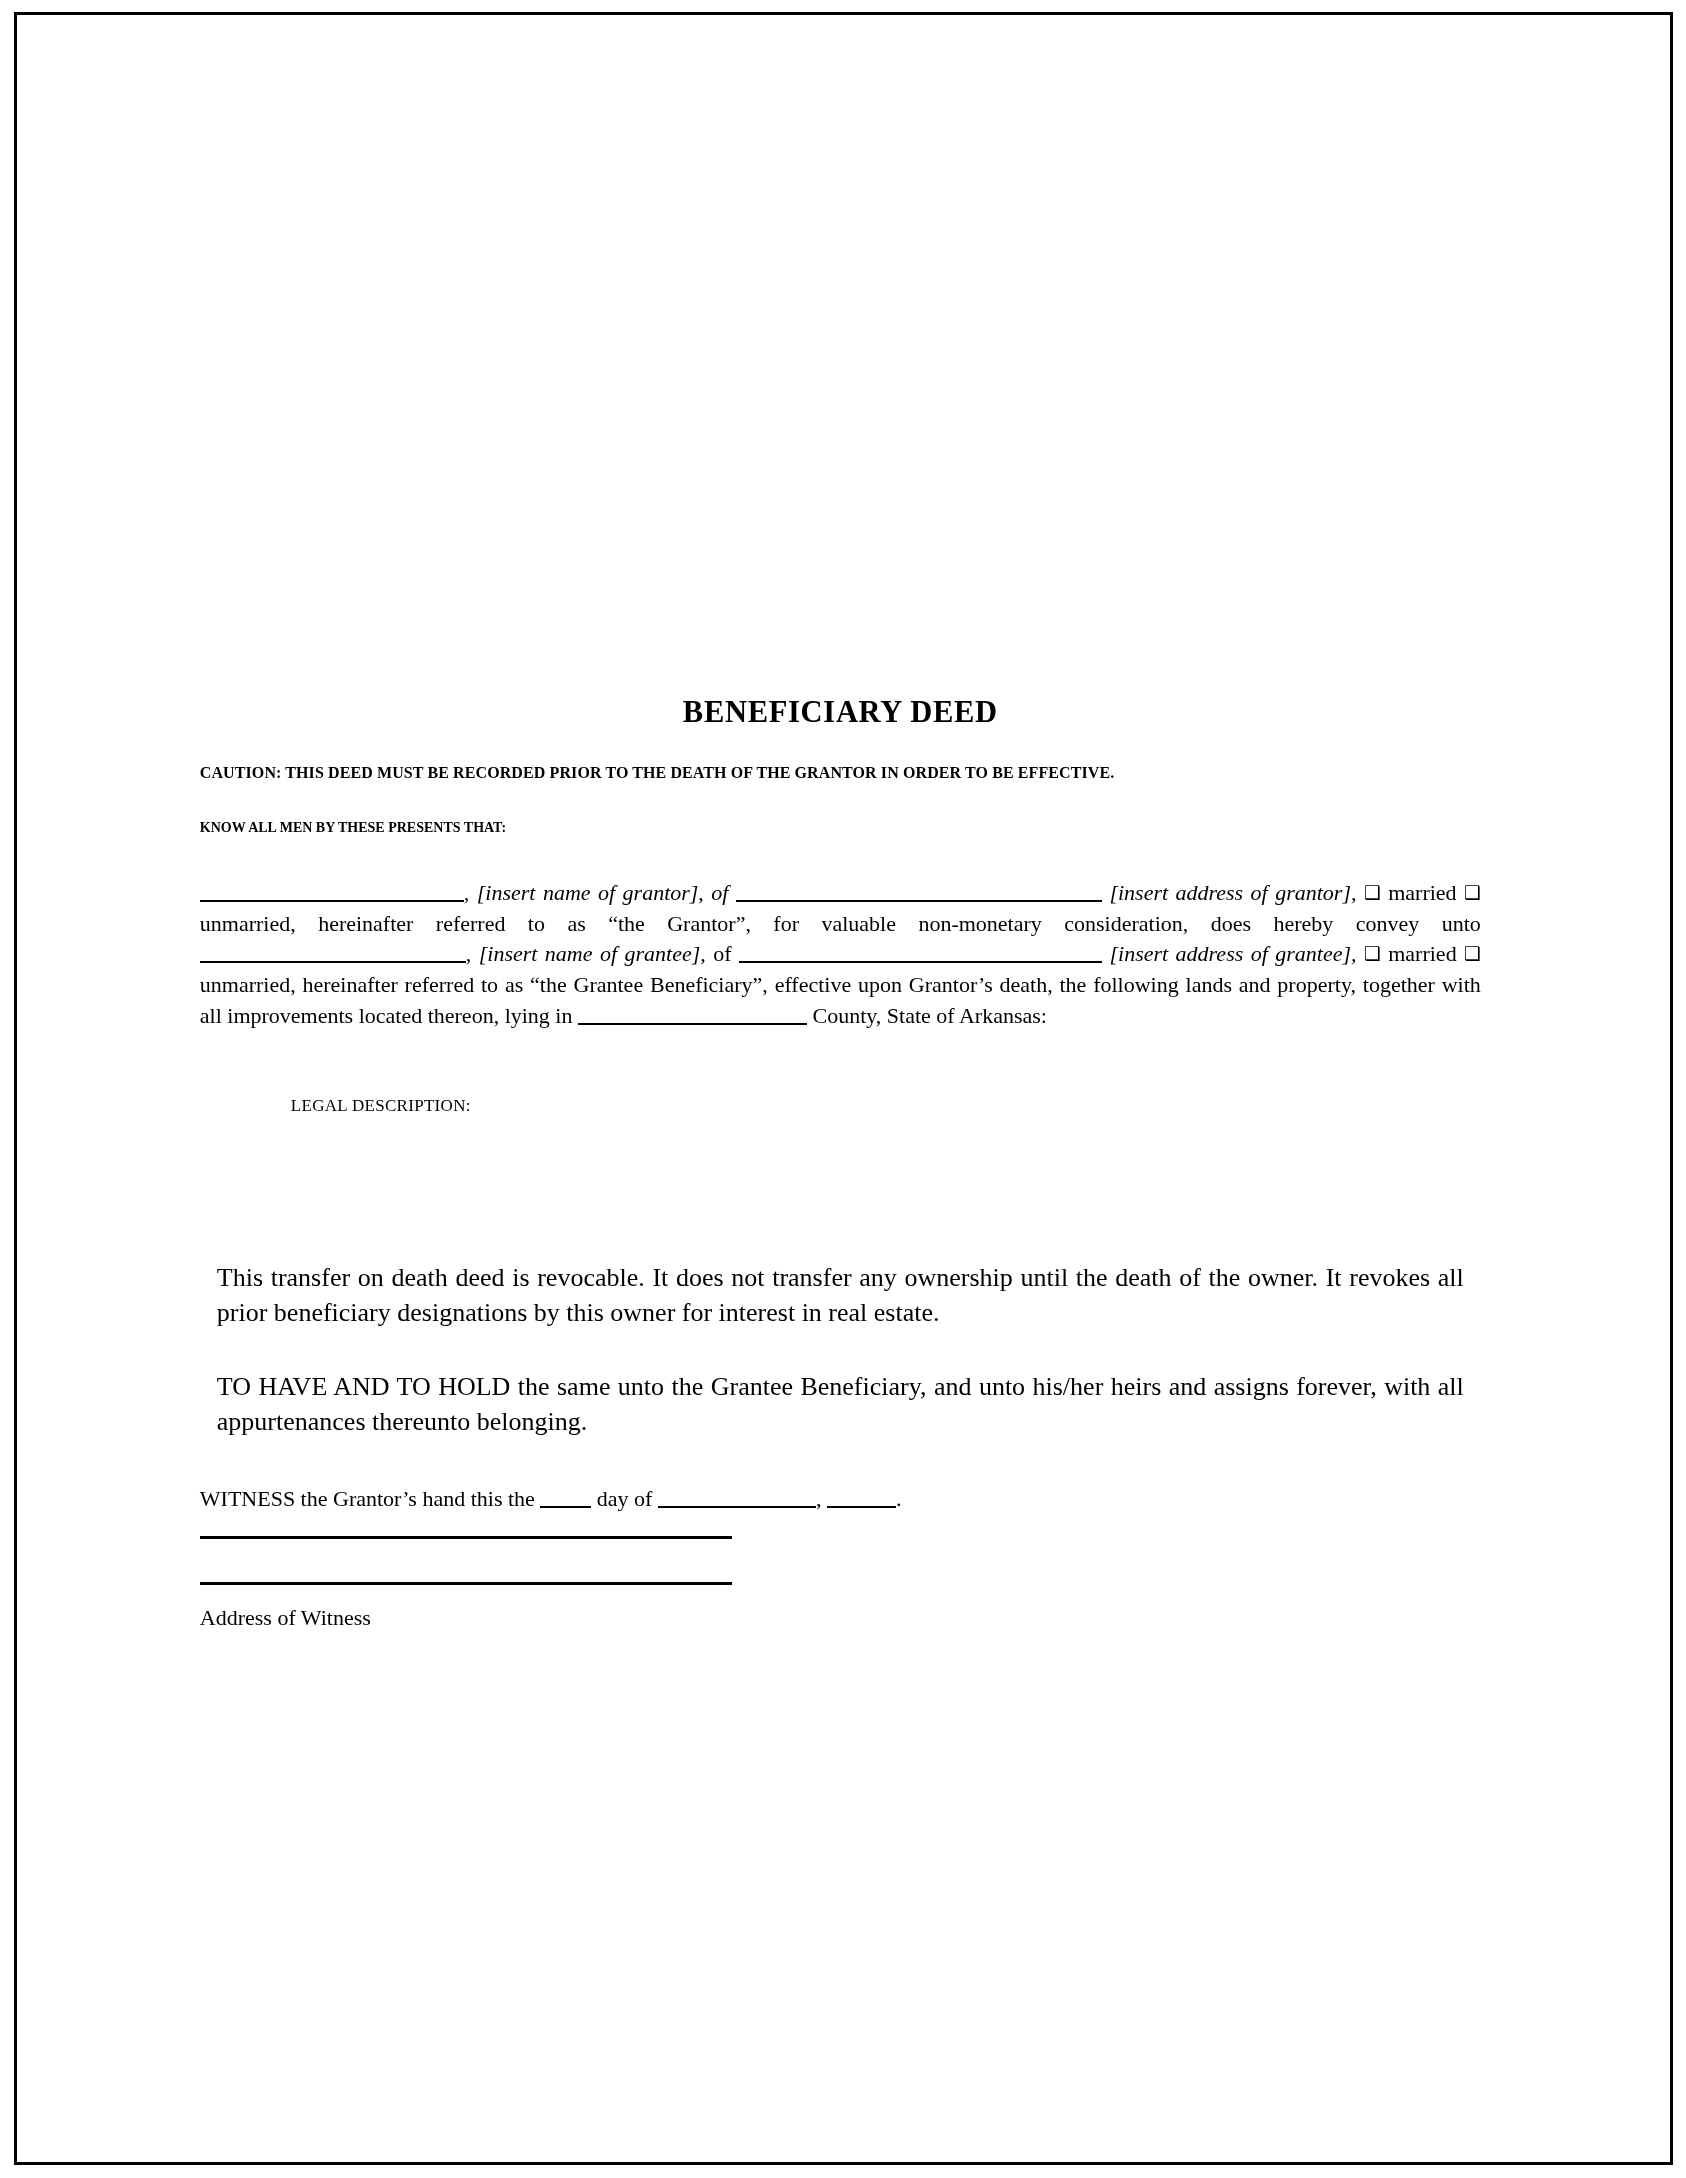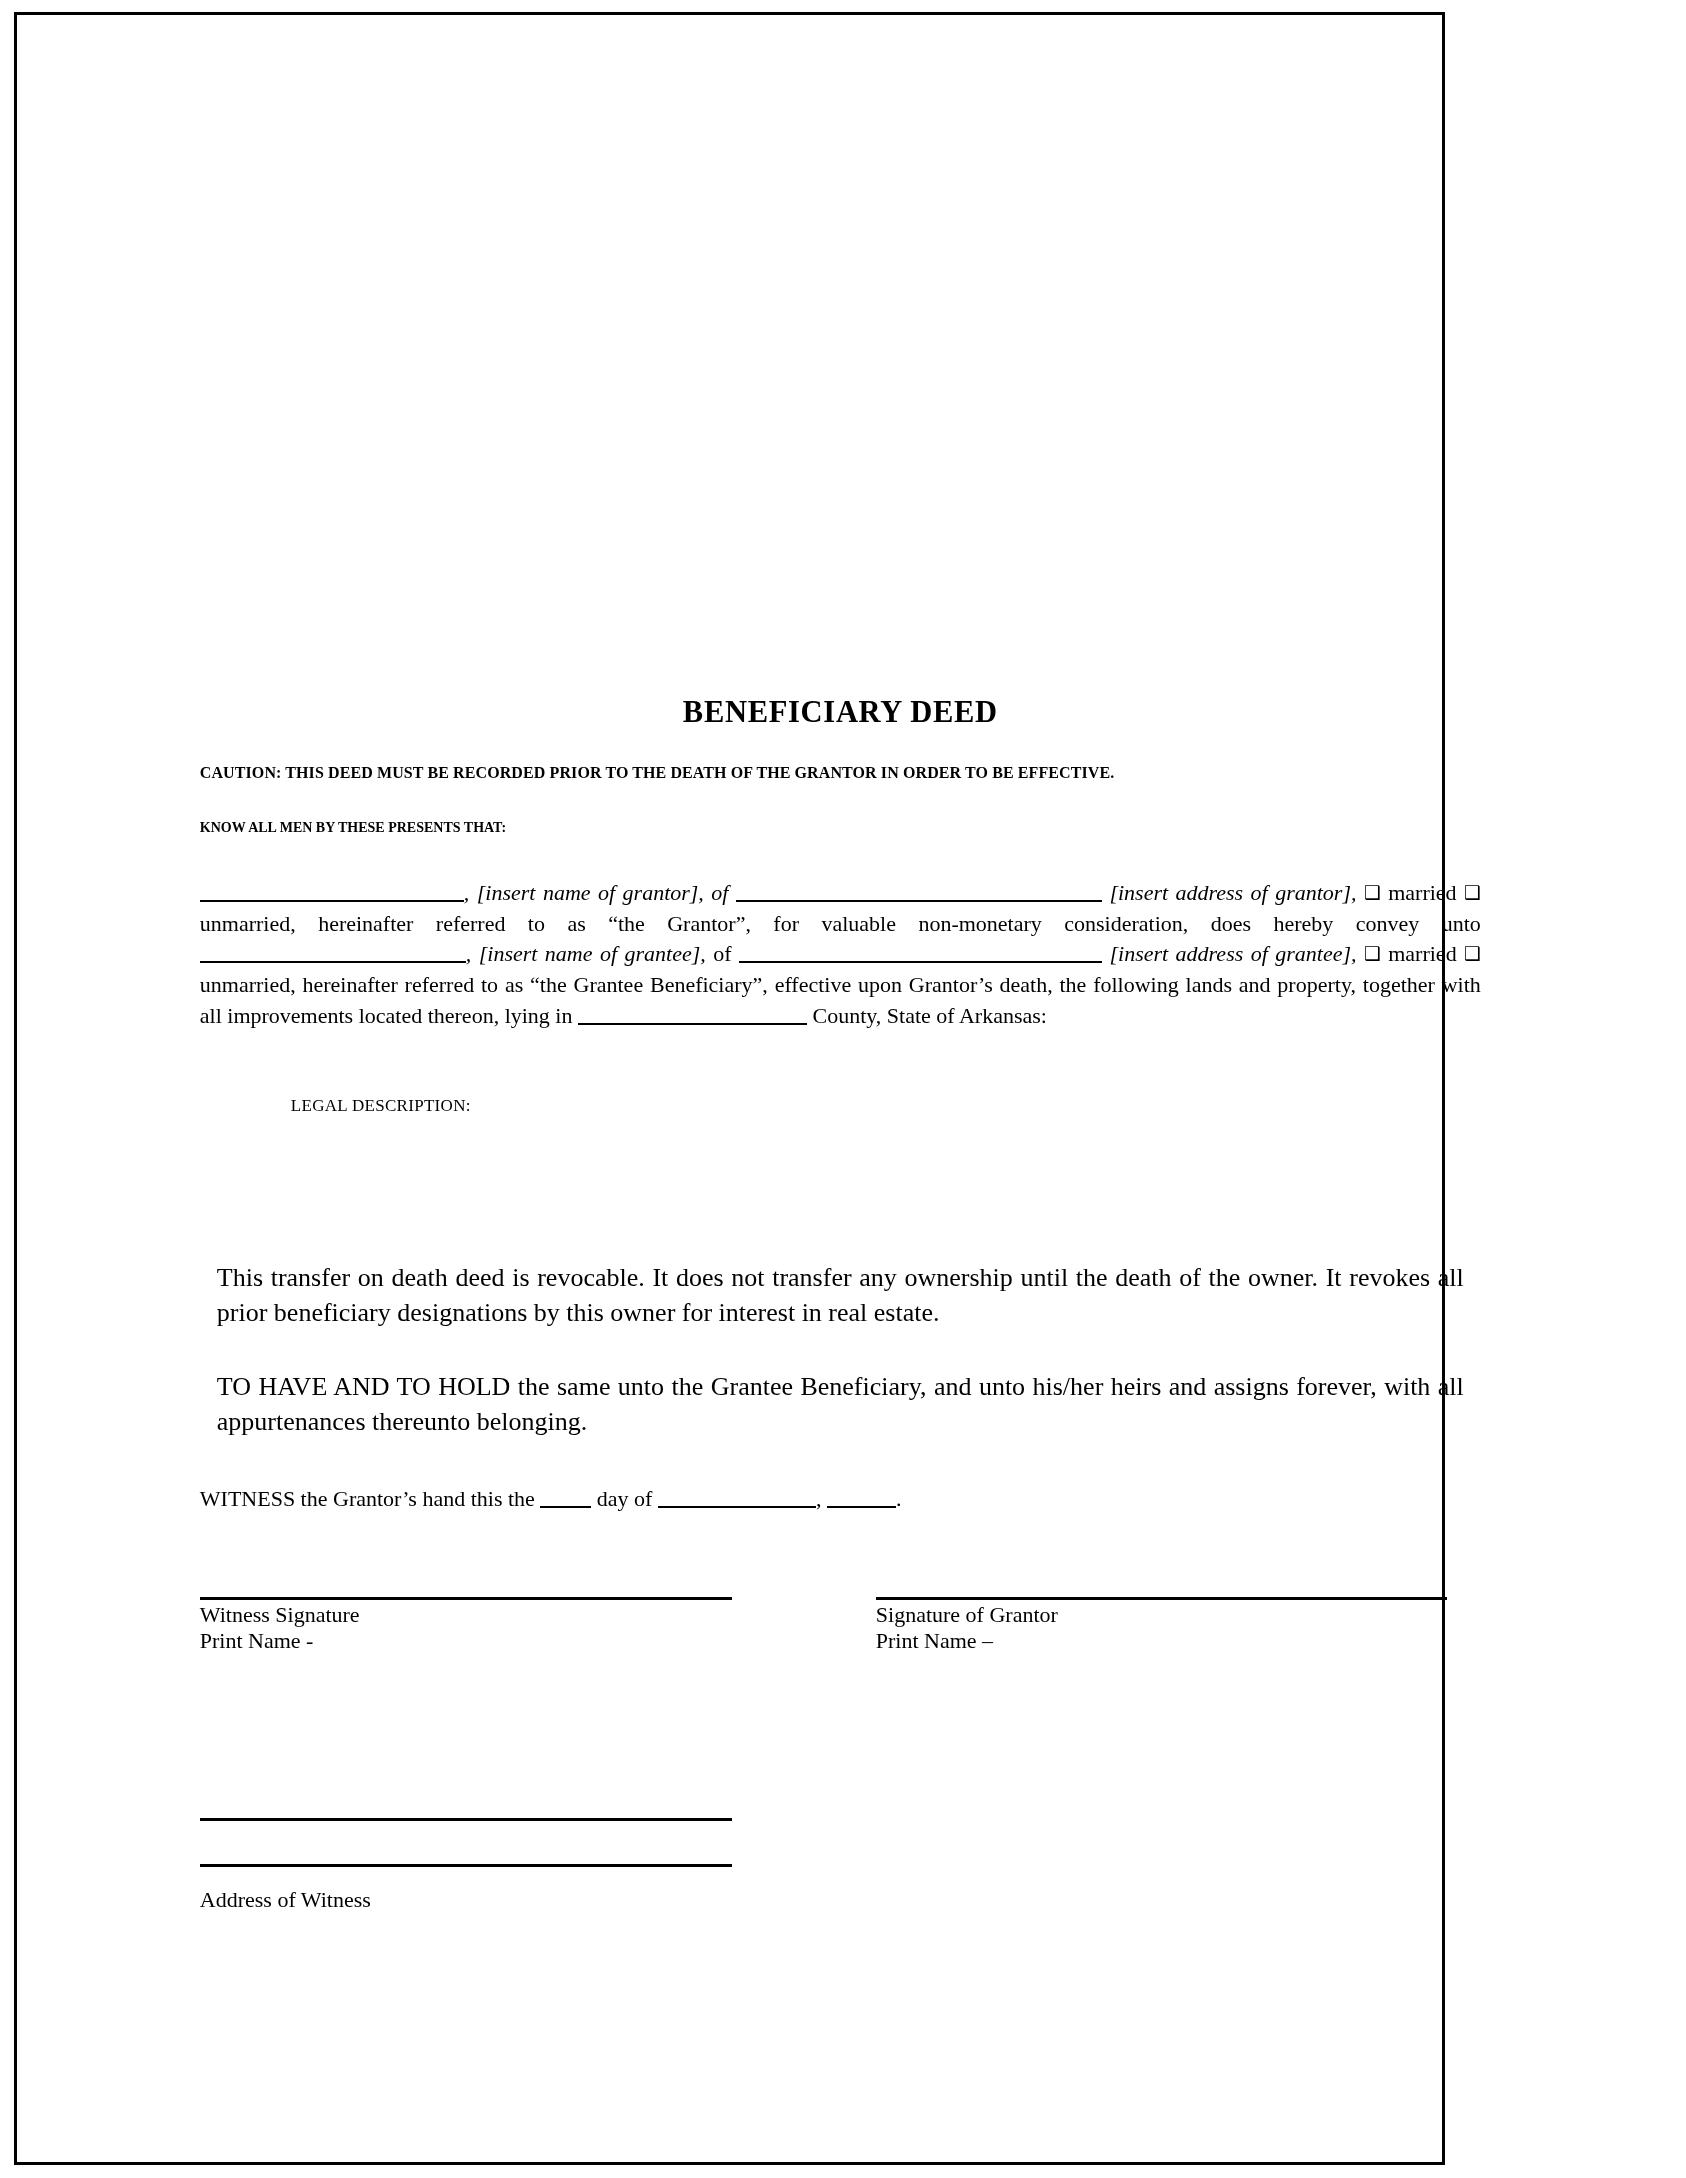--- a/index.html
+++ b/index.html
@@ -14,21 +14,21 @@
     color: #000000;
     position: relative;
     overflow: hidden;
   }
 
   
   .page-frame {
     position: absolute;
     left: 13.8px;
     top: 11.8px;
-    width: 1431px;
+    width: 1659px;
     height: 2153px;
     border: 3px solid #000000;
     box-sizing: border-box;
     background: #ffffff;
   }
 
   .sheet {
     position: absolute;
     left: 0;
     top: 0;
@@ -218,35 +218,20 @@
       <p class="clause spaced">TO HAVE AND TO HOLD the same unto the Grantee Beneficiary, and unto his/her heirs and assigns forever, with all appurtenances thereunto belonging.</p>
 
       <p class="witness-line">
         <span>WITNESS the Grantor’s hand this the</span>
         <span class="blank b-day"></span>
         <span>day of</span>
         <span class="blank b-month"></span><span>,</span>
         <span class="blank b-year"></span><span>.</span>
       </p>
 
-      <div class="sig-block">
-
-        <div class="sig-col-left">
-          <div class="sig-rule"></div>
-          <div class="sig-label">Witness Signature</div>
-          <div class="sig-label">Print Name -</div>
-        </div>
-
-        <div class="sig-col-right">
-          <div class="sig-rule"></div>
-          <div class="sig-label">Signature of Grantor</div>
-          <div class="sig-label">Print Name –</div>
-        </div>
-
-      </div>
 
       <div class="addr-block">
         <div class="addr-rule"></div>
         <div class="addr-gap"></div>
         <div class="addr-rule"></div>
         <div class="addr-label">Address of Witness</div>
       </div>
 
     </div>
   </div>

